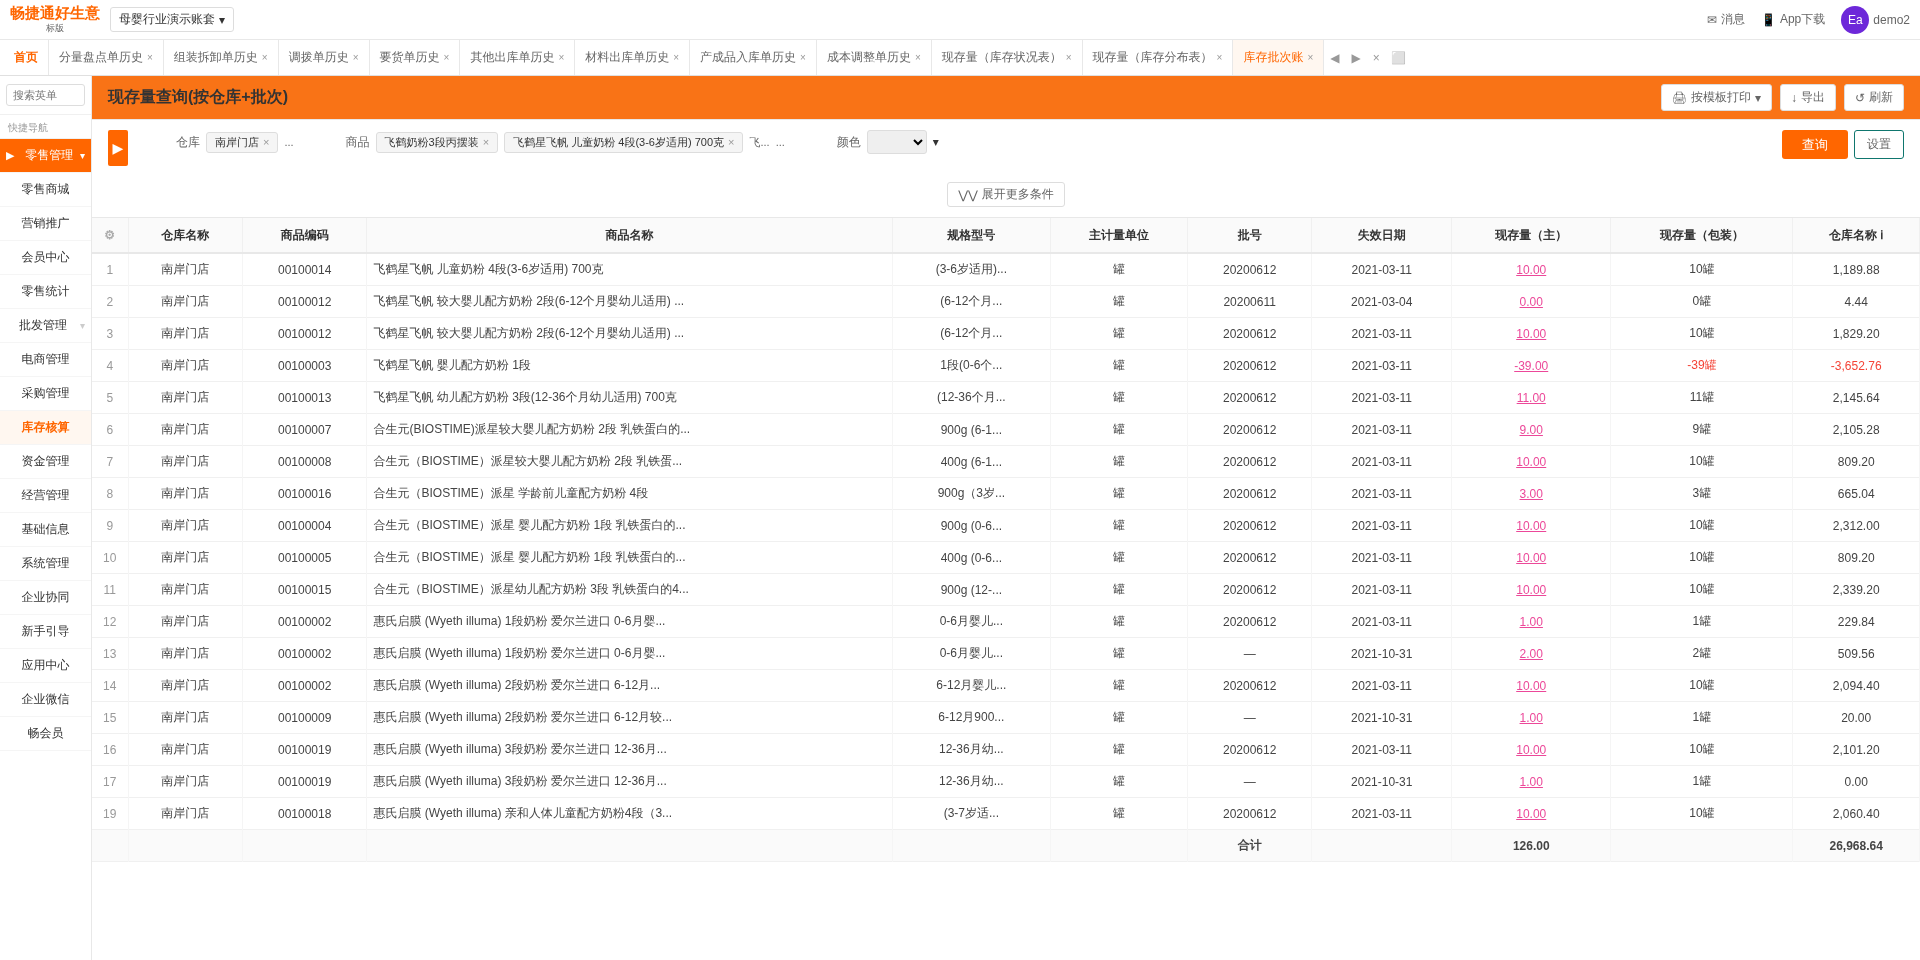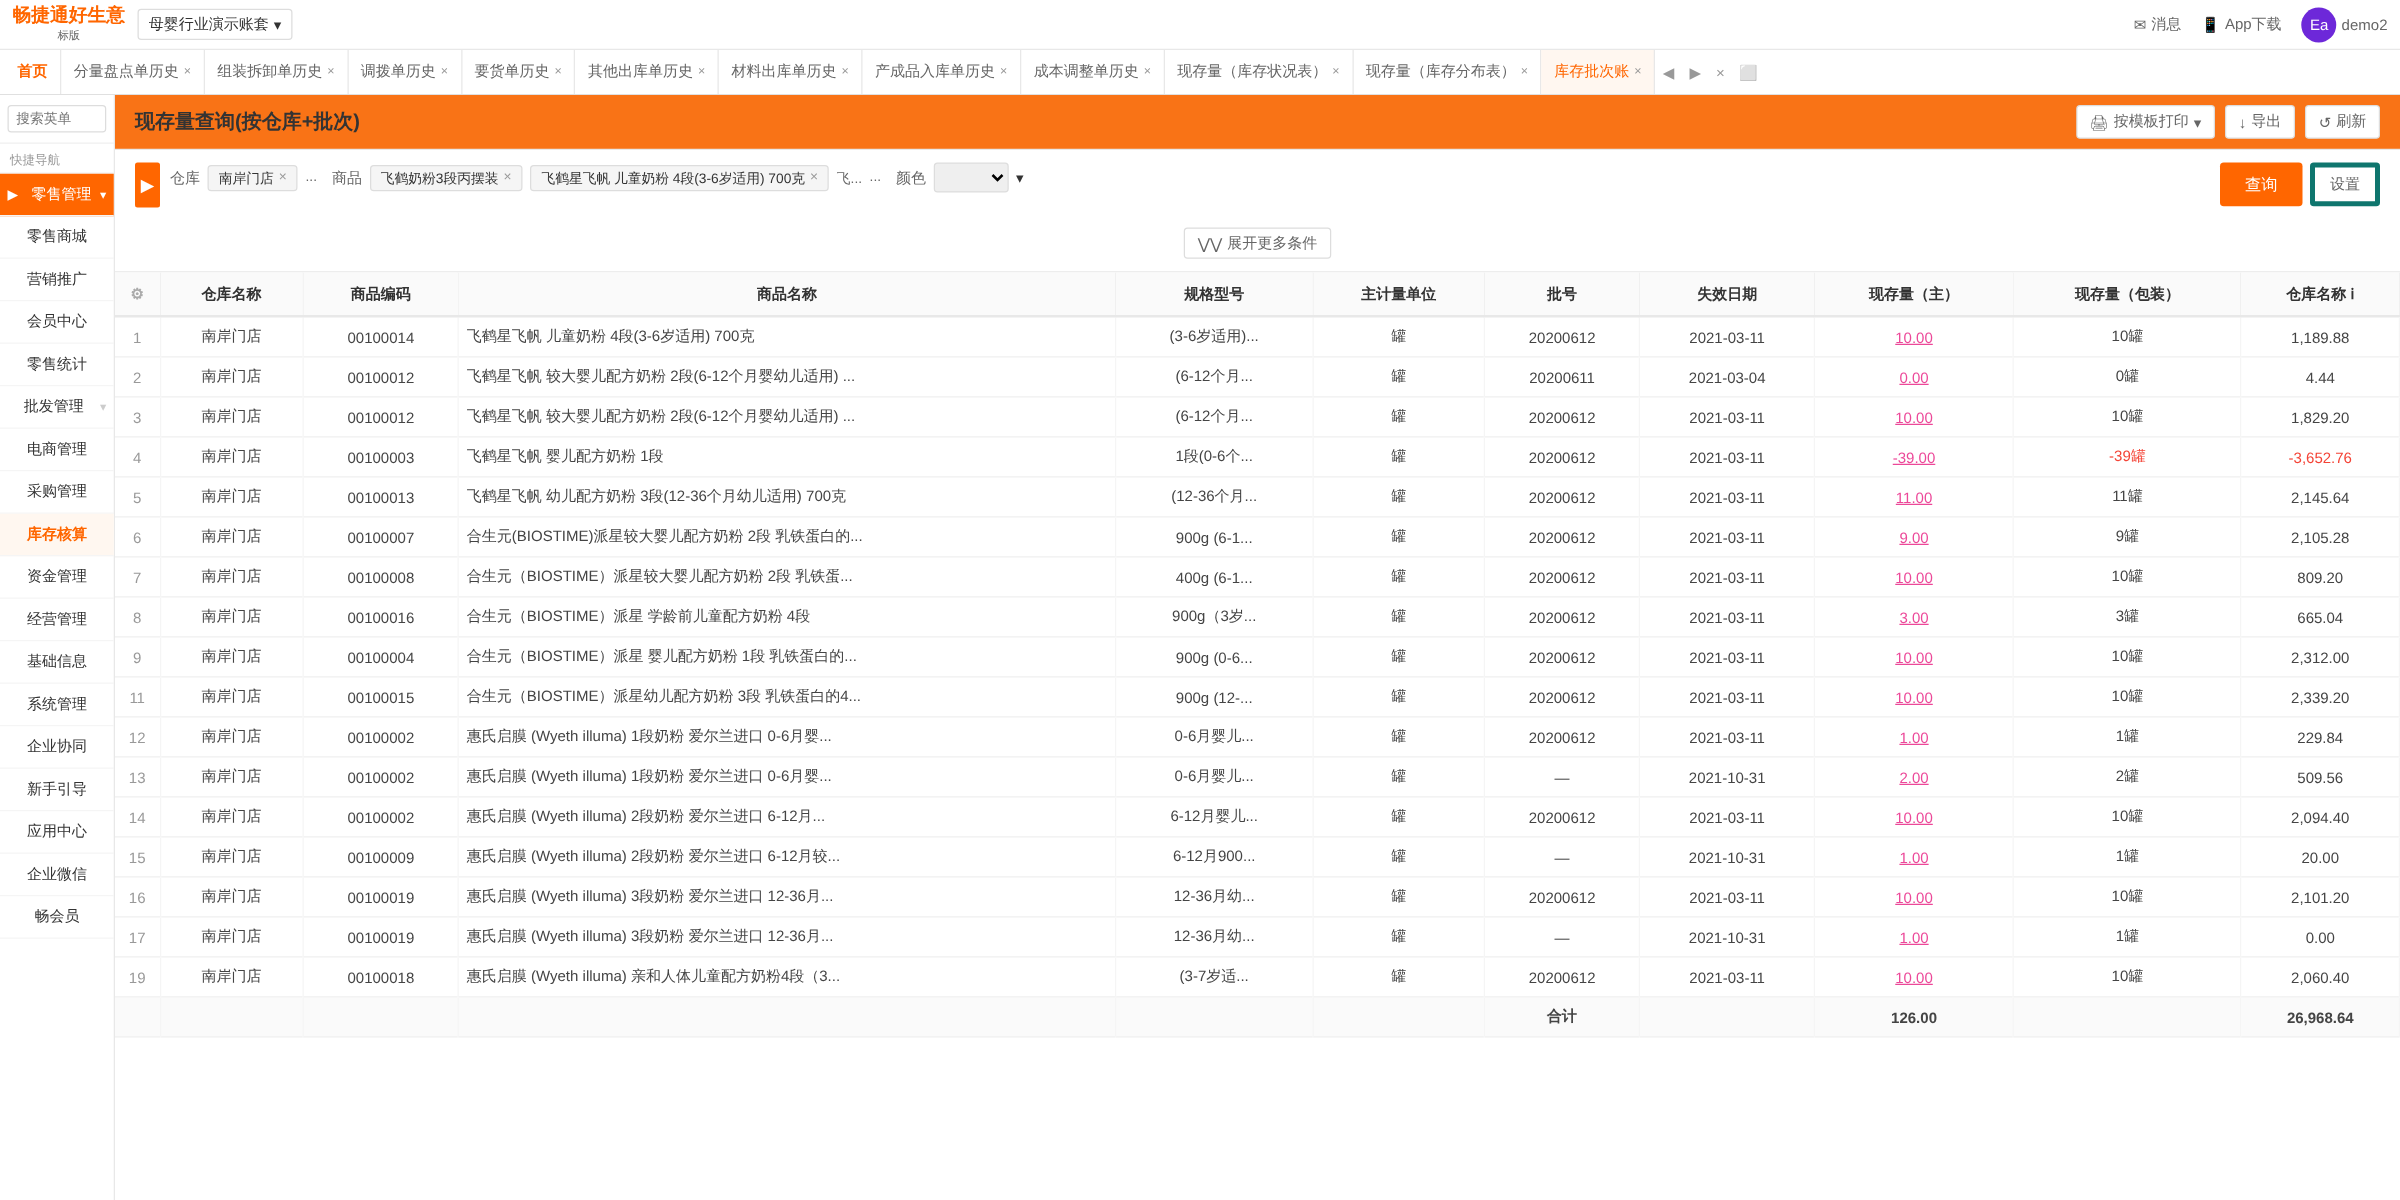--- a/index.html
+++ b/index.html
@@ -82,42 +82,42 @@
     .header-actions { display: flex; align-items: center; gap: 8px; }
     .btn-template { display: flex; align-items: center; gap: 4px; padding: 4px 10px; border: 1px solid #ddd; border-radius: 3px; cursor: pointer; font-size: 12px; color: #666; background: #fff; }
     .btn-export { display: flex; align-items: center; gap: 4px; padding: 4px 10px; border: 1px solid #ddd; border-radius: 3px; cursor: pointer; font-size: 12px; color: #666; background: #fff; }
     .btn-refresh { display: flex; align-items: center; gap: 4px; padding: 4px 10px; border: 1px solid #ddd; border-radius: 3px; cursor: pointer; font-size: 12px; color: #666; background: #fff; }
 
     
     .filter-area {
       background: #fff; padding: 10px 16px;
       border-bottom: 1px solid #e8e8e8;
     }
-    .filter-group { display: flex; align-items: center; gap: 6px; }
+    .filter-group { display: flex; align-items: center; gap: 6px; margin-left: 40px; }
     .filter-label { font-size: 12px; color: #666; white-space: nowrap; }
     .filter-tag {
       display: inline-flex; align-items: center; gap: 4px;
       padding: 2px 8px; background: #f5f5f5; border: 1px solid #ddd;
       border-radius: 3px; font-size: 11px; color: #333;
     }
     .filter-tag-close { color: #999; cursor: pointer; font-size: 11px; }
     .filter-more { color: #666; cursor: pointer; font-size: 11px; }
     .filter-expand-btn {
       display: flex; align-items: center; gap: 4px; padding: 3px 10px;
       border: 1px solid #ddd; border-radius: 3px; cursor: pointer;
       font-size: 12px; color: #666; background: #fff; margin: 8px auto 0;
     }
     .filter-actions { display: flex; gap: 6px; margin-left: auto; }
     .btn-query {
       padding: 5px 20px; background: #ff6600; color: #fff;
       border: none; border-radius: 3px; cursor: pointer; font-size: 13px;
     }
     .btn-settings {
       padding: 5px 12px; background: #fff; color: #666;
-      border: 4px solid #0f766e; border-radius: 3px; cursor: pointer; font-size: 12px;
+      border: 1px solid #0f766e; border-radius: 3px; cursor: pointer; font-size: 12px;
     }
     .color-filter { display: flex; align-items: center; gap: 6px; }
     .color-filter-select { padding: 3px 8px; border: 1px solid #ddd; border-radius: 3px; font-size: 12px; min-width: 60px; }
 
     
     .table-container { flex: 1; overflow-y: auto; background: #fff; }
     table { width: 100%; border-collapse: collapse; font-size: 12px; }
     thead tr { background: #fafafa; border-bottom: 2px solid #e8e8e8; }
     thead th {
       padding: 8px 6px; text-align: center; font-weight: bold;
@@ -491,20 +491,33 @@
     <td class="left" style="max-width:280px;overflow:hidden;text-overflow:ellipsis;white-space:nowrap;">合生元（BIOSTIME）派星 婴儿配方奶粉 1段 乳铁蛋白的...</td>
     <td>900g (0-6...</td>
     <td>罐</td>
     <td>20200612</td>
     <td>2021-03-11</td>
     <td class="link-style">10.00</td>
     <td class="">10罐</td>
     <td class="">2,312.00</td>
   </tr>
             <tr>
+    <td class="row-num">10</td>
+    <td>南岸门店</td>
+    <td>00100005</td>
+    <td class="left" style="max-width:280px;overflow:hidden;text-overflow:ellipsis;white-space:nowrap;">合生元（BIOSTIME）派星 婴儿配方奶粉 1段 乳铁蛋白的...</td>
+    <td>400g (0-6...</td>
+    <td>罐</td>
+    <td>20200612</td>
+    <td>2021-03-11</td>
+    <td class="link-style">10.00</td>
+    <td class="">10罐</td>
+    <td class="">809.20</td>
+  </tr>
+            <tr>
     <td class="row-num">11</td>
     <td>南岸门店</td>
     <td>00100015</td>
     <td class="left" style="max-width:280px;overflow:hidden;text-overflow:ellipsis;white-space:nowrap;">合生元（BIOSTIME）派星幼儿配方奶粉 3段 乳铁蛋白的4...</td>
     <td>900g (12-...</td>
     <td>罐</td>
     <td>20200612</td>
     <td>2021-03-11</td>
     <td class="link-style">10.00</td>
     <td class="">10罐</td>

